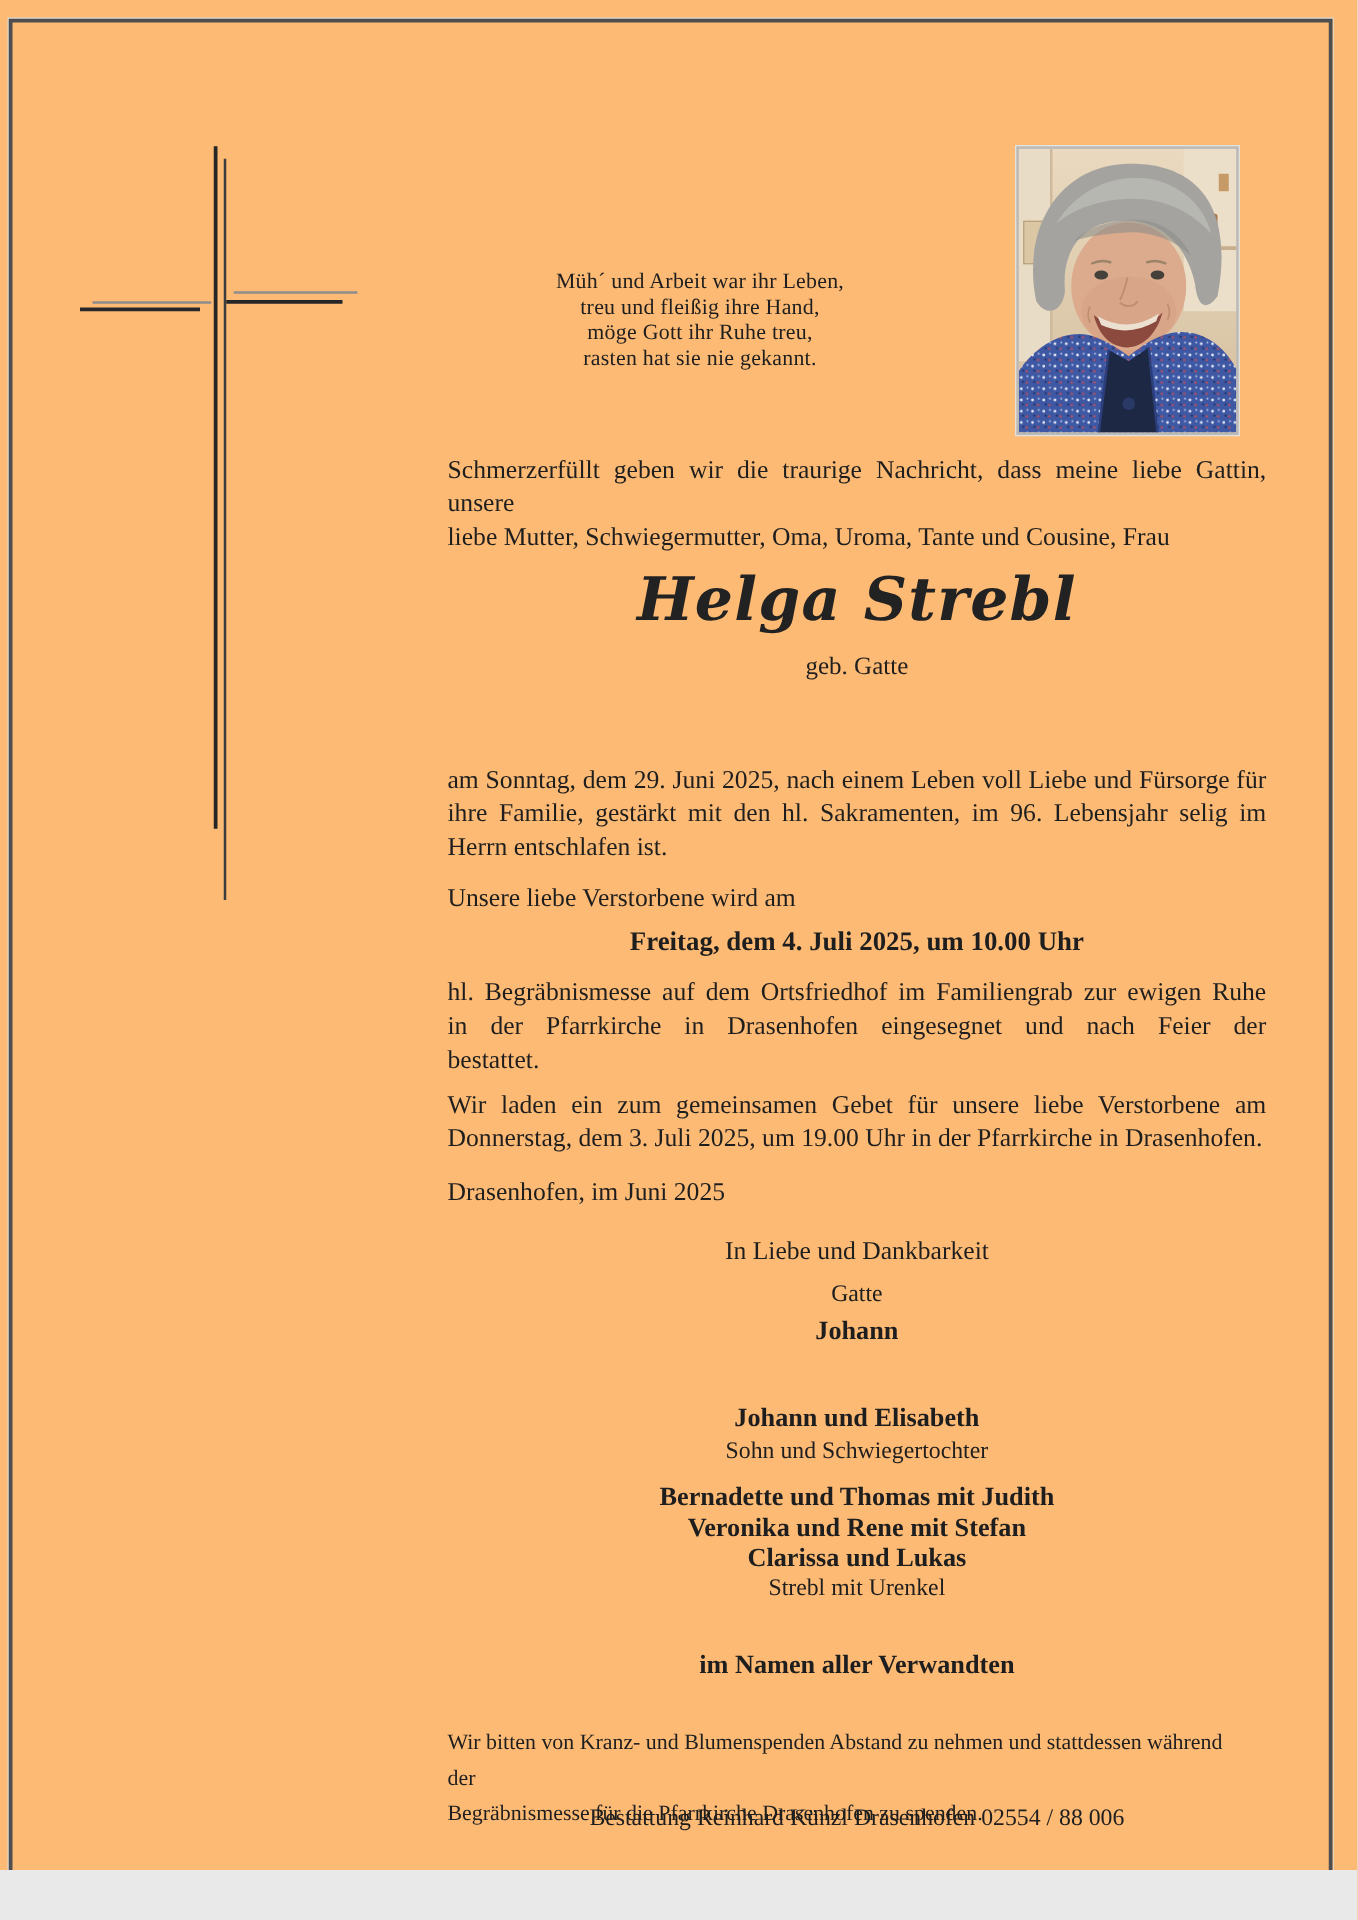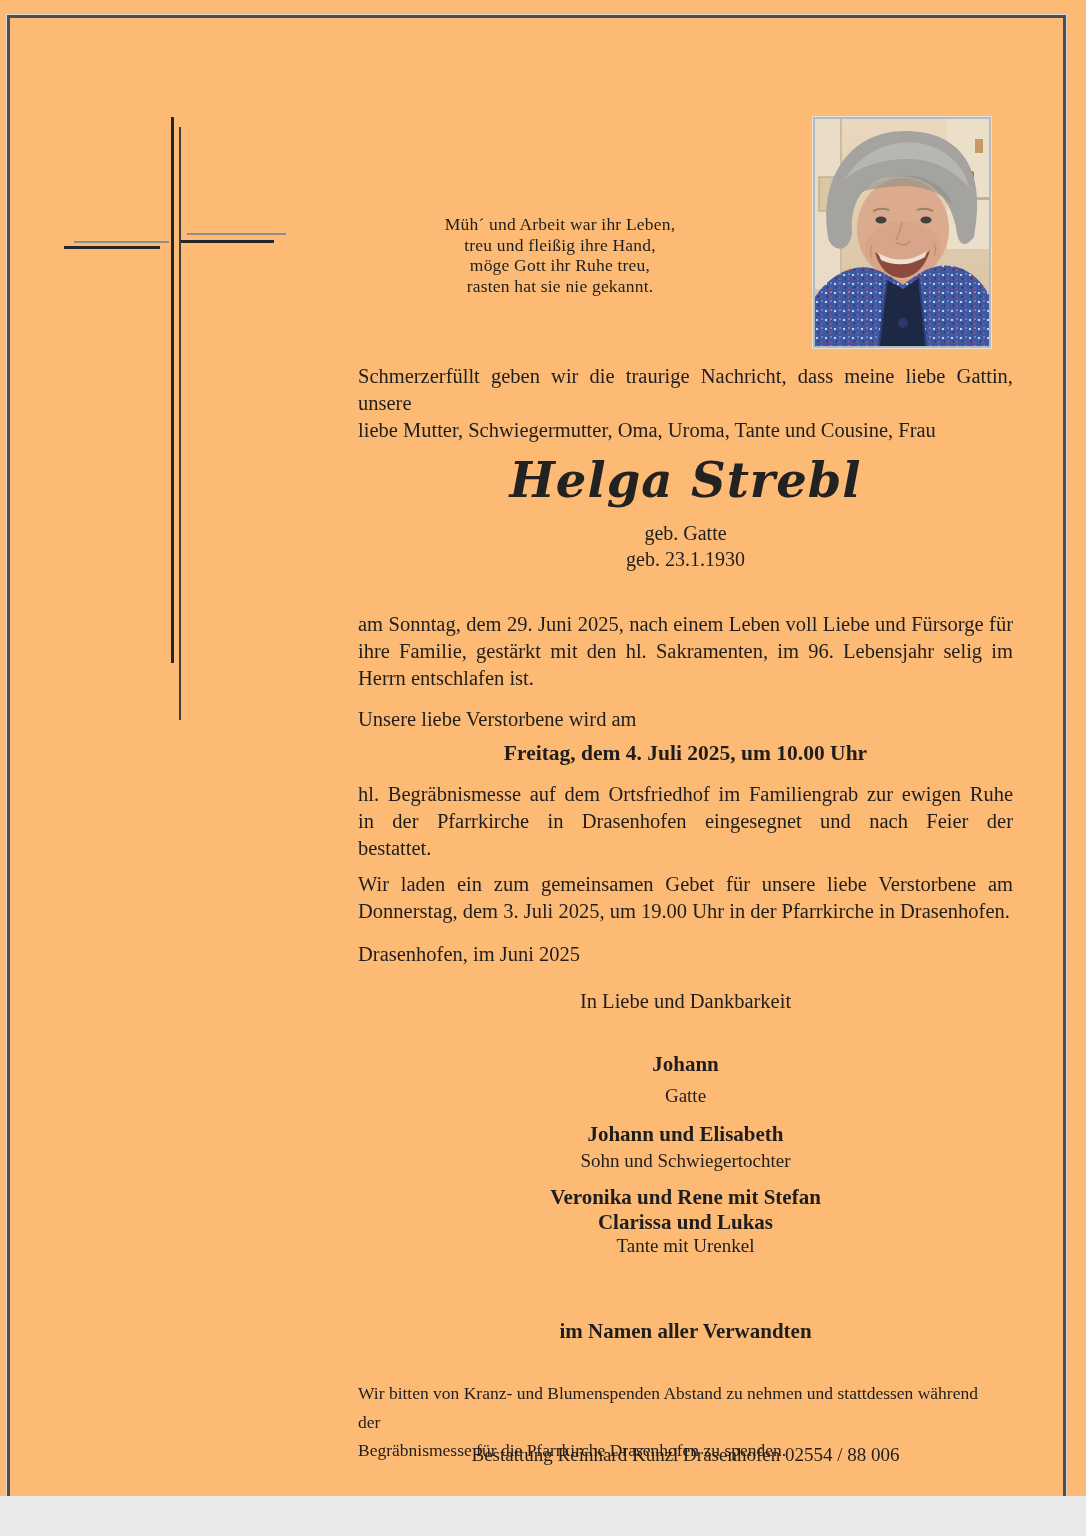--- a/index.html
+++ b/index.html
@@ -127,21 +127,20 @@
     <div>rasten hat sie nie gekannt.</div>
   </div>
 
   <div class="col body-t" style="top:363px">
     <div class="just">Schmerzerfüllt geben wir die traurige Nachricht, dass meine liebe Gattin, unsere</div>
     <div>liebe Mutter, Schwiegermutter, Oma, Uroma, Tante und Cousine, Frau</div>
   </div>
 
   <div class="col name">Helga Strebl</div>
   <div class="col sub" style="top:520px">geb. Gatte</div>
-  <div class="col sub" style="top:546px">geb. 23.1.1930</div>
 
   <div class="col body-t" style="top:611px">
     <div class="just">am Sonntag, dem 29. Juni 2025, nach einem Leben voll Liebe und Fürsorge für</div>
     <div class="just">ihre Familie, gestärkt mit den hl. Sakramenten, im 96. Lebensjahr selig im</div>
     <div>Herrn entschlafen ist.</div>
   </div>
 
   <div class="col body-t" style="top:706px">Unsere liebe Verstorbene wird am</div>
   <div class="col bold-date">Freitag, dem 4. Juli 2025, um 10.00 Uhr</div>
   <div class="col body-t" style="top:781px">
@@ -153,29 +152,30 @@
   <div class="col body-t" style="top:871px">
     <div class="just">Wir laden ein zum gemeinsamen Gebet für unsere liebe Verstorbene am</div>
     <div>Donnerstag, dem 3. Juli 2025, um 19.00 Uhr in der Pfarrkirche in Drasenhofen.</div>
   </div>
 
   <div class="col body-t" style="top:941px">Drasenhofen, im Juni 2025</div>
 
   <div class="col body-t center" style="top:988px">In Liebe und Dankbarkeit</div>
 
   <div class="col mourner-n" style="top:1052px">Johann</div>
-  <div class="col mourner-r" style="top:1084px">Gatte</div>
+  <div class="col mourner-r" style="top:1024px">Gatte</div>
 
   <div class="col mourner-n" style="top:1122px">Johann und Elisabeth</div>
   <div class="col mourner-r" style="top:1149px">Sohn und Schwiegertochter</div>
 
   <div class="col" style="top:1185px">
+    <div class="gline">Bernadette und Thomas mit Judith</div>
     <div class="gline">Veronika und Rene mit Stefan</div>
     <div class="gline">Clarissa und Lukas</div>
-    <div class="mourner-r">Tante mit Urenkel</div>
+    <div class="mourner-r">Strebl mit Urenkel</div>
   </div>
 
   <div class="col gline" style="top:1319px">im Namen aller Verwandten</div>
 
   <div class="col donation" style="top:1379px;width:640px">
     <div>Wir bitten von Kranz- und Blumenspenden Abstand zu nehmen und stattdessen während der</div>
     <div>Begräbnismesse für die Pfarrkirche Drasenhofen zu spenden.</div>
   </div>
 
   <div class="col undertaker">Bestattung Reinhard Künzl Drasenhofen 02554 / 88 006</div>

